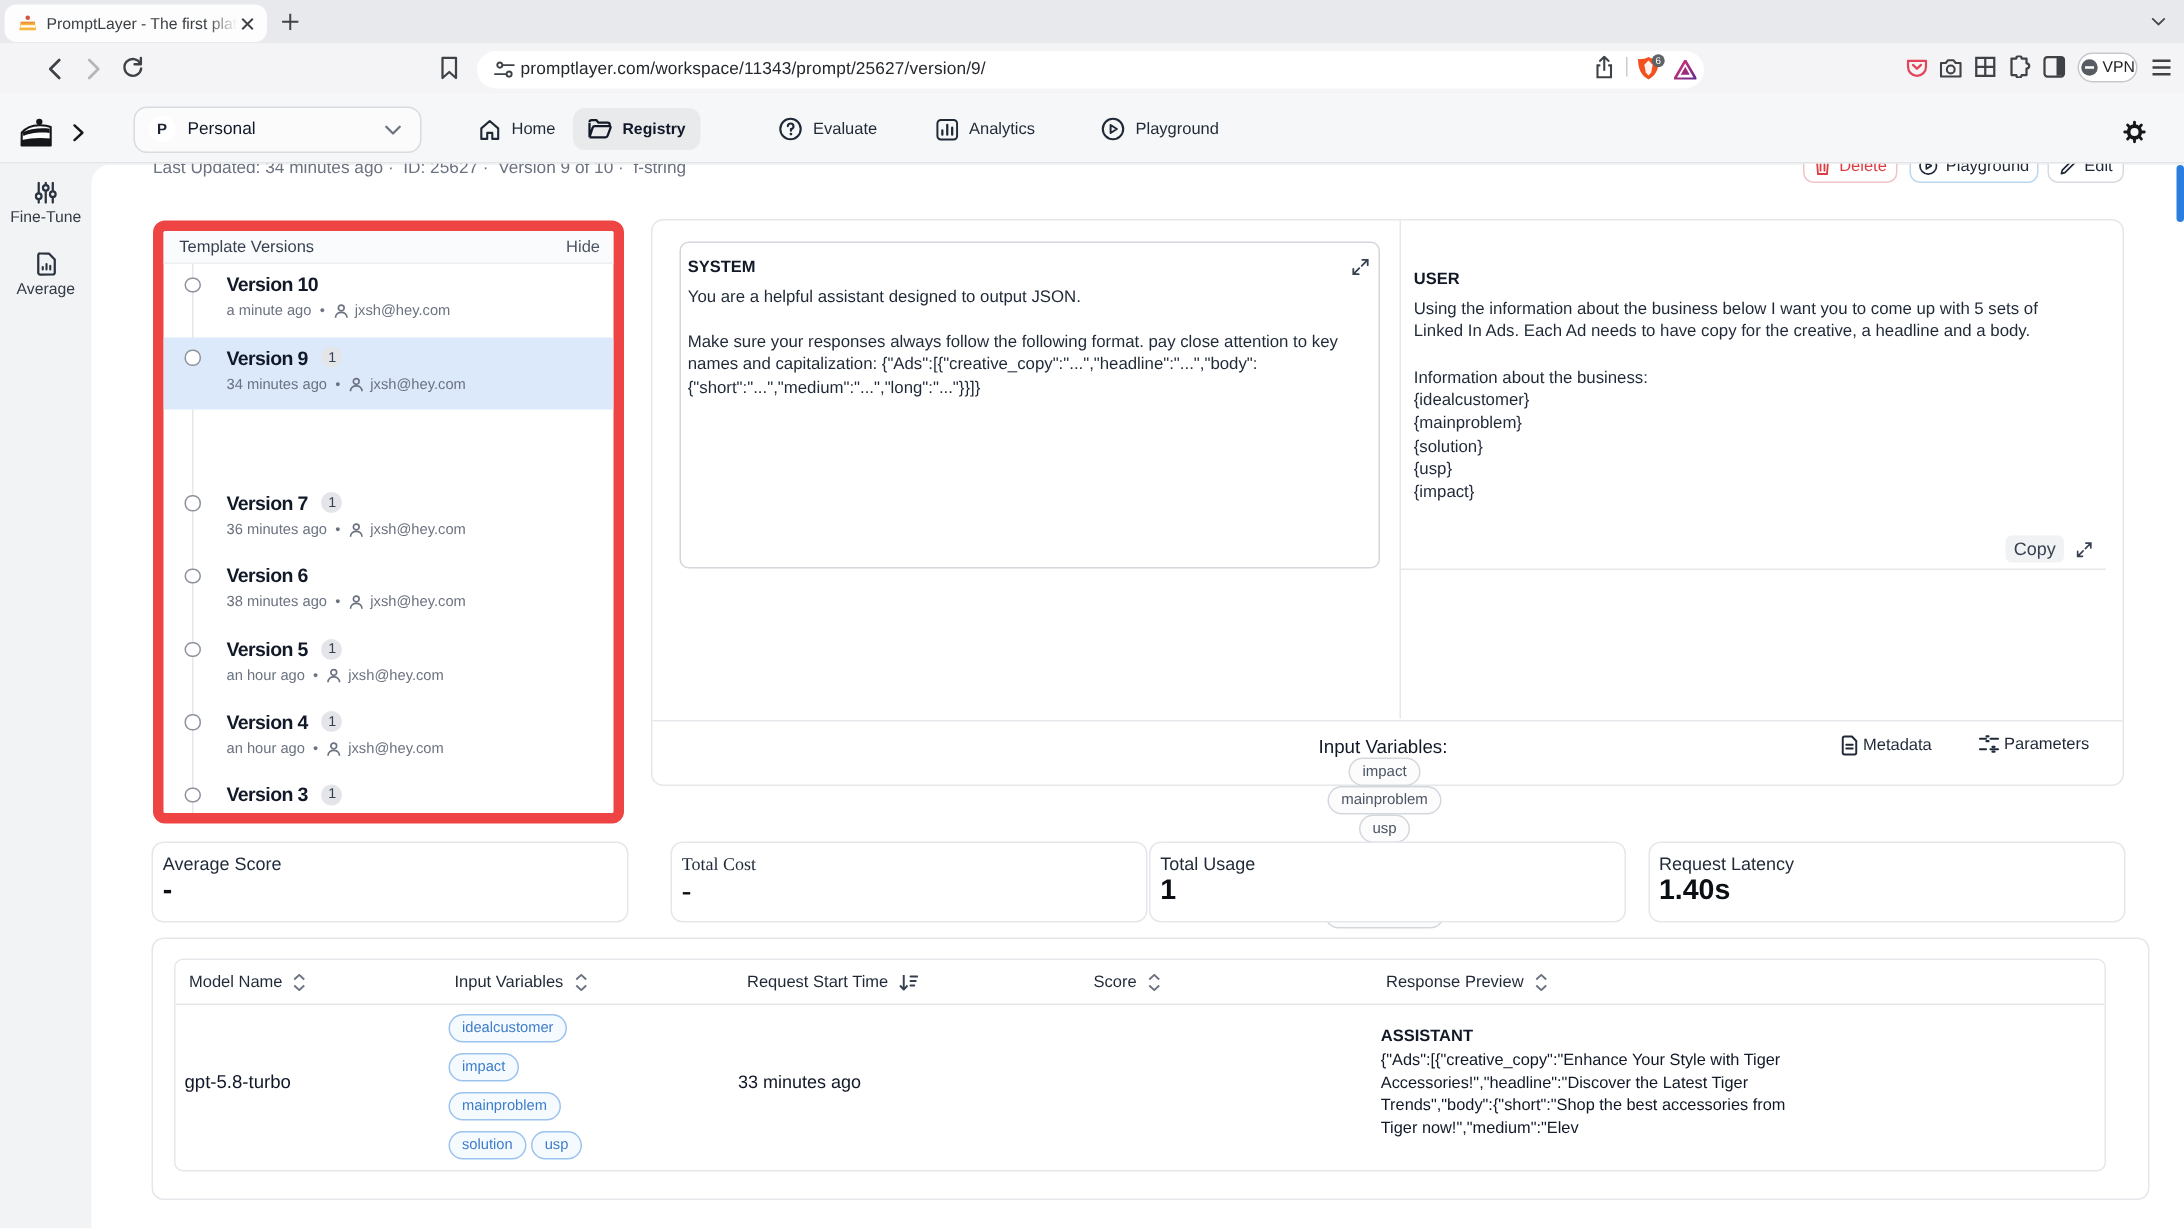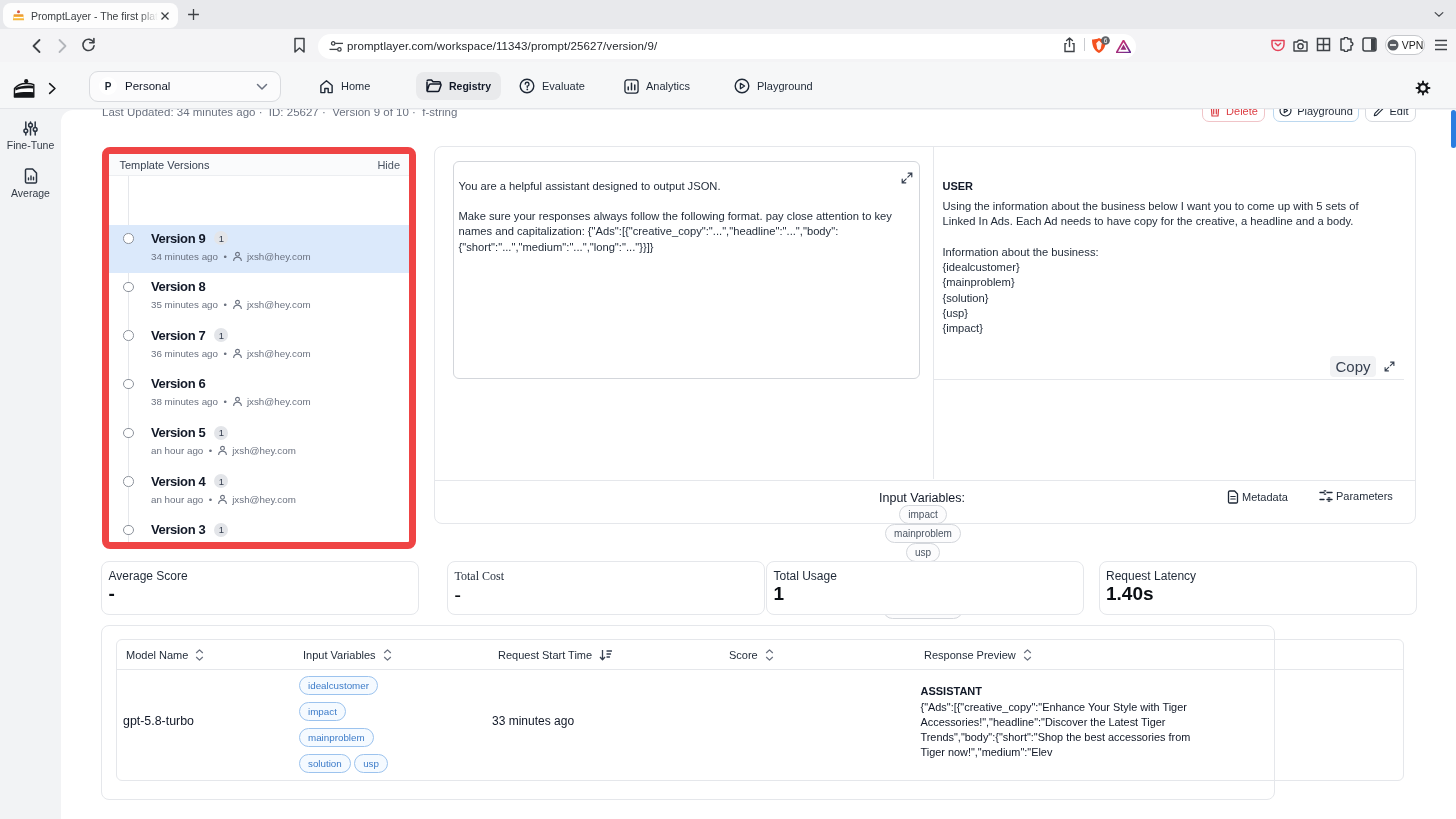--- a/index.html
+++ b/index.html
@@ -69,37 +69,37 @@
   .vsub svg { margin:0 4px 0 5px; }
 
   
   #maincard { left:434px; top:146px; width:982px; height:378px; border:1px solid #e5e7eb; border-radius:8px; background:#fff; }
   #sysbox { position:absolute; left:17.5px; top:14px; width:467px; height:218px; border:1px solid #d3d6db; border-radius:6px; padding:9.5px 5px; }
   .msglabel { font-size:11px; font-weight:700; color:#111827; }
   .msgtext { font-size:11.2px; line-height:15.3px; color:#1f2937; margin-top:7px; }
   #vdivide { position:absolute; left:497.5px; top:0px; width:1px; height:332px; background:#e5e7eb; }
   #usercol { position:absolute; left:507.5px; top:33px; width:455px; }
   #copyrow { position:absolute; left:497.5px; top:208.5px; width:462px; height:21px; display:flex; justify-content:flex-end; align-items:center; }
-  #copybtn { background:#f1f2f4; border-radius:4px; font-size:15px; color:#374151; padding:2px 5px; }
+  #copybtn { background:#f1f2f4; border-radius:4px; font-size:12px; color:#374151; padding:2px 5px; }
   #userdiv { position:absolute; left:497.5px; top:231.5px; width:471px; height:1px; background:#e5e7eb; }
   #inputdiv { position:absolute; left:0; top:332.5px; width:100%; height:1px; background:#e5e7eb; }
   #inputrow { position:absolute; left:11px; top:344px; width:960px; height:22px; display:flex; align-items:center;flex-direction:column; }
   #inputrow .lb { font-size:12.5px; font-weight:500; color:#111827; margin-right:8px; }
   .chip { border:1px solid #d4d7dc; border-radius:11px; background:#fcfcfd; color:#4b5563; font-size:10px;
           padding:3px 8px; margin-right:6px; }
   .actbtn { position:absolute; display:flex; align-items:center; font-size:11px; font-weight:400; color:#1f2937; }
   .actbtn svg { margin-right:3px; }
 
   
   .stat { position:absolute; top:561px; width:318px; height:54px; border:1px solid #e5e7eb; border-radius:8px; background:#fff; padding:7px 6.5px; }
   .stat .l { font-size:12px; color:#1f2937; }
   .stat .v { font-size:19px; font-weight:700; color:#0b0f14; margin-top:0px; }
 
   
-  #tcard { left:101px; top:625px; width:1174px; height:175px; border:1px solid #e5e7eb; border-radius:8px; background:#fff; }
+  #tcard { left:101px; top:625px; width:1332px; height:175px; border:1px solid #e5e7eb; border-radius:8px; background:#fff; }
   #ttable { position:absolute; left:14px; top:13px; width:1288px; height:142px; border:1px solid #e5e7eb; border-radius:6px; }
   #thead { height:30px; border-bottom:1px solid #e5e7eb; position:relative; }
   .th { position:absolute; top:0; height:30px; display:flex; align-items:center; font-size:11px; font-weight:500; color:#1f2937; }
   .th svg { margin-left:7px; }
   .bchip { display:inline-block; border:1px solid #9cc3ee; border-radius:11px; background:#f5faff; color:#3d7cc9;
            font-size:9.8px; padding:3px 8px; }
   .tcell { position:absolute; font-size:12px; color:#111827; }
 
   #scrollthumb { left:1450.5px; top:110px; width:5.5px; height:38px; border-radius:3px; background:#2c7de0; z-index:50; }
 </style>
@@ -220,21 +220,21 @@
       <path d="M1.5 1.5 L6 6 L10.5 1.5" fill="none" stroke="#6b7280" stroke-width="1.5" stroke-linecap="round" stroke-linejoin="round"></path>
     </svg>
 </div>
 
 <div class="nav" style="left:319px;top:75px;height:22px;z-index:31">
   <svg width="15" height="15" viewBox="0 0 16 16">
       <path d="M2 7 L8 1.8 L14 7 V14.5 H9.8 V10.2 H6.2 V14.5 H2 Z" fill="none" stroke="#1f2937" stroke-width="1.5" stroke-linejoin="round"></path>
     </svg>
   Home
 </div>
-<div class="nav abs" id="registry" style="left:416px;top:72px;z-index:31">
+<div class="nav abs" id="registry" style="left:382px;top:72px;z-index:31">
   <svg width="16" height="14" viewBox="0 0 16 14">
       <path d="M1 2.5 A1.5 1.5 0 0 1 2.5 1 H5.5 L7 2.8 H13 A1.5 1.5 0 0 1 14.5 4.3 V5" fill="none" stroke="#111827" stroke-width="1.5" stroke-linejoin="round"></path>
       <path d="M1 12.5 L1 3 M1 12.5 H11.6 A1.6 1.6 0 0 0 13.1 11.4 L15 6.2 A0.9 0.9 0 0 0 14.1 5 H4.6 A1.6 1.6 0 0 0 3.1 6.1 L1 12.5" fill="none" stroke="#111827" stroke-width="1.5" stroke-linejoin="round"></path>
     </svg>
   Registry
 </div>
 <div class="nav" style="left:519px;top:75px;height:22px;z-index:31">
   <svg width="16" height="16" viewBox="0 0 16 16">
       <circle cx="8" cy="8" r="6.8" fill="none" stroke="#1f2937" stroke-width="1.4"></circle>
       <path d="M6.2 6.1 A1.9 1.9 0 1 1 8.3 8.1 L8.3 9.2" fill="none" stroke="#1f2937" stroke-width="1.4" stroke-linecap="round"></path>
@@ -304,36 +304,36 @@
     </svg>
   Edit
 </div>
 
 <div class="abs" id="versions">
   <div id="vhead">
       <span class="t">Template Versions</span>
       <span class="h">Hide</span>
     </div>
   <div id="vline"></div>
+<div class="vrow" style="top:22px">
+      <div class="vradio"></div>
+      <div class="vtitle">Version 10</div>
+      <div class="vsub">a minute ago &nbsp;•<svg width="11" height="11" viewBox="0 0 12 12">
+          <circle cx="6" cy="3.6" r="2.1" fill="none" stroke="#6b7280" stroke-width="1.2"></circle>
+          <path d="M1.8 10.8 C1.8 8 4 6.8 6 6.8 C8 6.8 10.2 8 10.2 10.8" fill="none" stroke="#6b7280" stroke-width="1.2"></path>
+        </svg>jxsh@hey.com</div>
+    </div>
     <div class="vrow sel" style="top:70.6px">
       <div class="vradio"></div>
       <div class="vtitle">Version 9<span class="vbadge">1</span></div>
       <div class="vsub">34 minutes ago &nbsp;•<svg width="11" height="11" viewBox="0 0 12 12">
           <circle cx="6" cy="3.6" r="2.1" fill="none" stroke="#6b7280" stroke-width="1.2"></circle>
           <path d="M1.8 10.8 C1.8 8 4 6.8 6 6.8 C8 6.8 10.2 8 10.2 10.8" fill="none" stroke="#6b7280" stroke-width="1.2"></path>
         </svg>jxsh@hey.com</div>
     </div>
-    <div class="vrow" style="top:119.2px">
-      <div class="vradio"></div>
-      <div class="vtitle">Version 8</div>
-      <div class="vsub">35 minutes ago &nbsp;•<svg width="11" height="11" viewBox="0 0 12 12">
-          <circle cx="6" cy="3.6" r="2.1" fill="none" stroke="#6b7280" stroke-width="1.2"></circle>
-          <path d="M1.8 10.8 C1.8 8 4 6.8 6 6.8 C8 6.8 10.2 8 10.2 10.8" fill="none" stroke="#6b7280" stroke-width="1.2"></path>
-        </svg>jxsh@hey.com</div>
-    </div>
     <div class="vrow" style="top:167.8px">
       <div class="vradio"></div>
       <div class="vtitle">Version 7<span class="vbadge">1</span></div>
       <div class="vsub">36 minutes ago &nbsp;•<svg width="11" height="11" viewBox="0 0 12 12">
           <circle cx="6" cy="3.6" r="2.1" fill="none" stroke="#6b7280" stroke-width="1.2"></circle>
           <path d="M1.8 10.8 C1.8 8 4 6.8 6 6.8 C8 6.8 10.2 8 10.2 10.8" fill="none" stroke="#6b7280" stroke-width="1.2"></path>
         </svg>jxsh@hey.com</div>
     </div>
     <div class="vrow" style="top:216.4px">
       <div class="vradio"></div>
@@ -364,20 +364,21 @@
       <div class="vtitle">Version 3<span class="vbadge">1</span></div>
       <div class="vsub">an hour ago &nbsp;•<svg width="11" height="11" viewBox="0 0 12 12">
           <circle cx="6" cy="3.6" r="2.1" fill="none" stroke="#6b7280" stroke-width="1.2"></circle>
           <path d="M1.8 10.8 C1.8 8 4 6.8 6 6.8 C8 6.8 10.2 8 10.2 10.8" fill="none" stroke="#6b7280" stroke-width="1.2"></path>
         </svg>jxsh@hey.com</div>
     </div>
   </div>
 
 <div class="abs" id="maincard">
   <div id="sysbox">
+    <div class="msglabel">SYSTEM</div>
     <svg style="position:absolute;right:6px;top:10px" width="12" height="12" viewBox="0 0 12 12">
         <path d="M7.2 1.2 H10.8 V4.8 M10.6 1.4 L6.8 5.2 M4.8 10.8 H1.2 V7.2 M1.4 10.6 L5.2 6.8" fill="none" stroke="#374151" stroke-width="1.2" stroke-linecap="round"></path>
       </svg>
     <div class="msgtext">You are a helpful assistant designed to output JSON.<br><br>Make sure your responses always follow the following format. pay close attention to key<br>names and capitalization: {"Ads":[{"creative_copy":"...","headline":"...","body":<br>{"short":"...","medium":"...","long":"..."}}]}</div>
   </div>
   <div id="vdivide"></div>
   <div id="usercol">
     <div class="msglabel">USER</div>
     <div class="msgtext">Using the information about the business below I want you to come up with 5 sets of<br>Linked In Ads. Each Ad needs to have copy for the creative, a headline and a body.<br><br>Information about the business:<br>{idealcustomer}<br>{mainproblem}<br>{solution}<br>{usp}<br>{impact}</div>
   </div>

